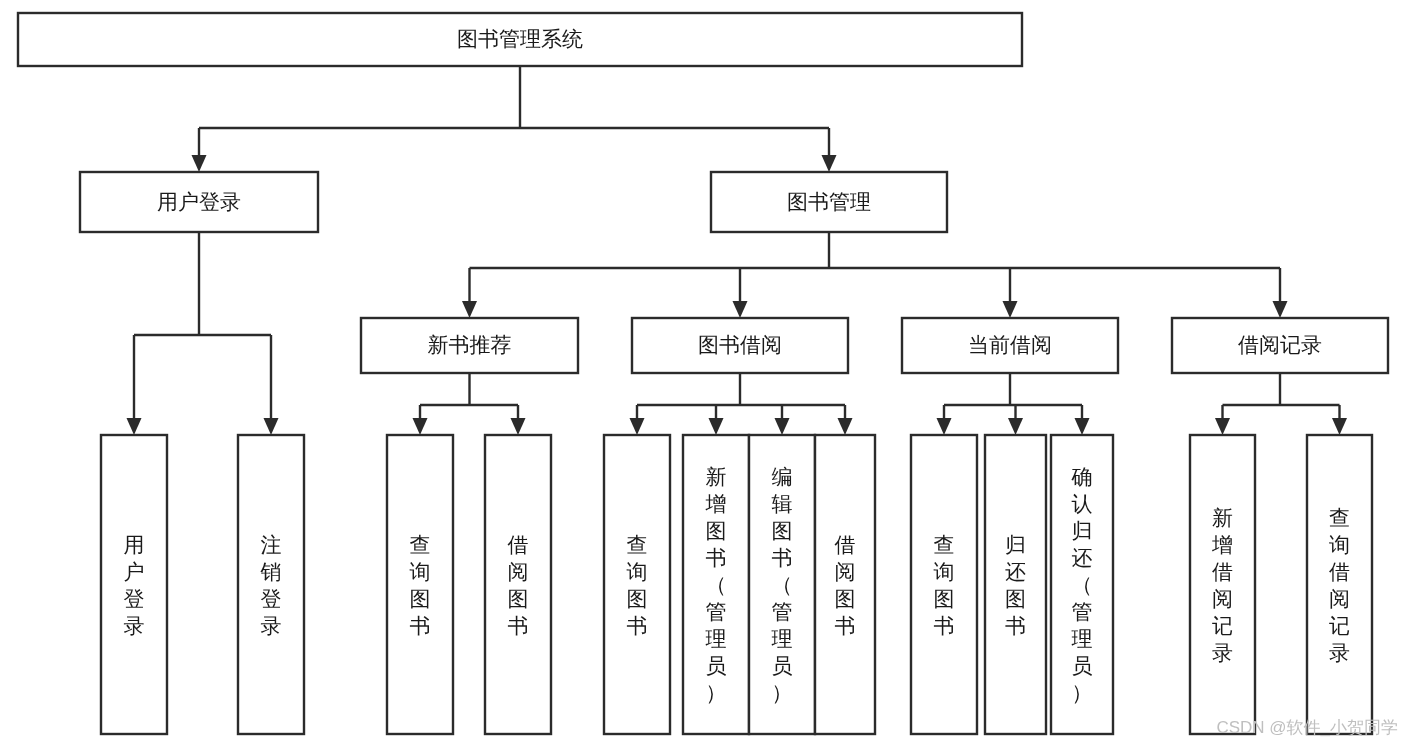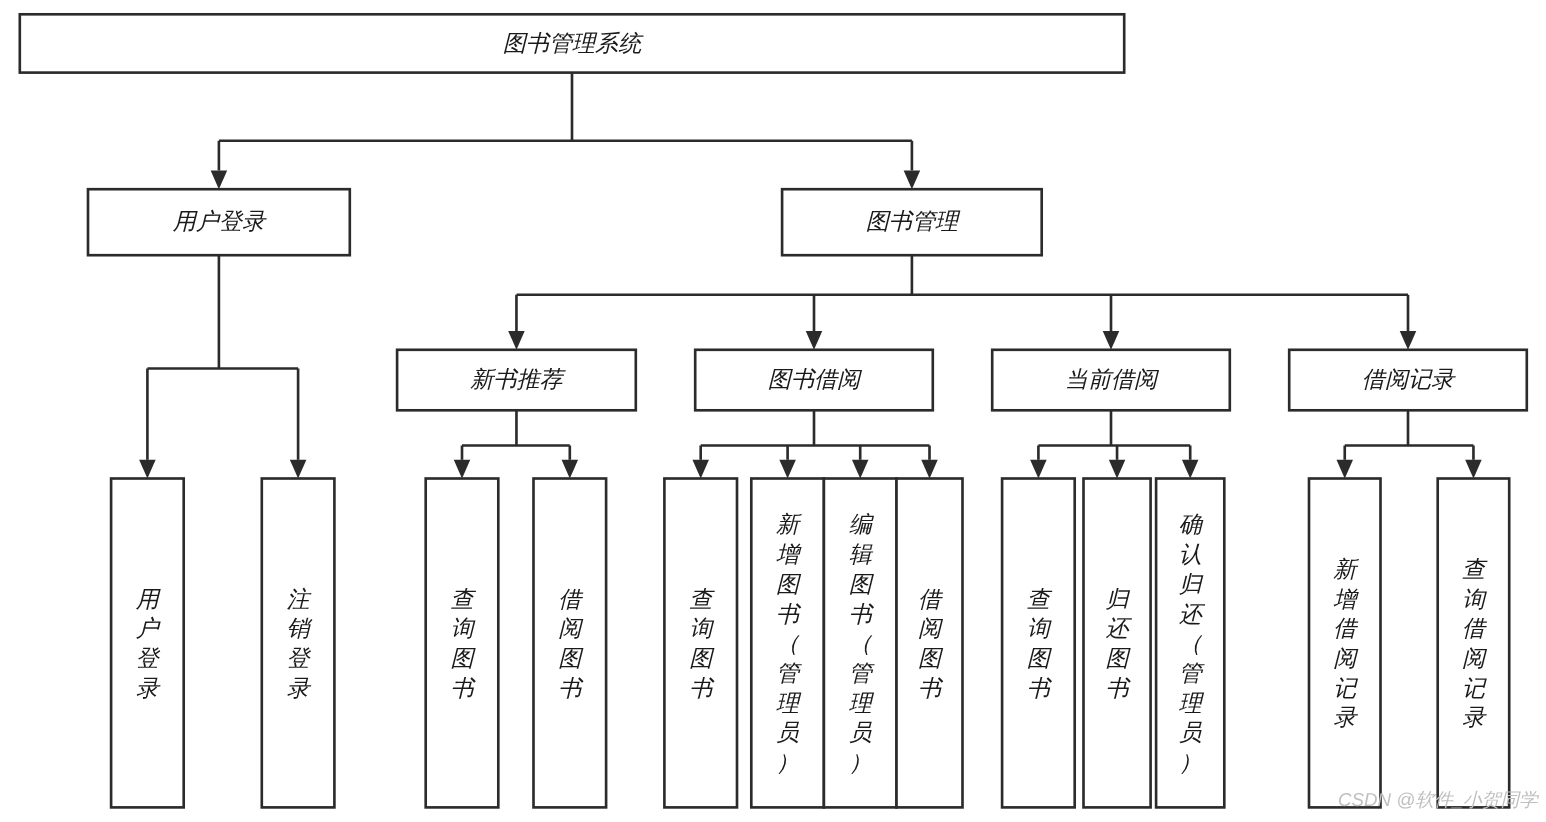--- a/index.html
+++ b/index.html
@@ -13,21 +13,20 @@
     font-family: "Liberation Sans", "DejaVu Sans", sans-serif;
     overflow: hidden;
     position: relative;
   }
   #diagram-root {
     position: absolute;
     left: 0;
     top: 0;
     width: 1405px;
     height: 613px;
-    font-style: italic;
   }
   svg#tree-svg {
     display: block;
     width: 1405px;
     height: 747px;
   }
   .node-rect {
     fill: #ffffff;
     stroke: #2b2b2b;
     stroke-width: 2.4;

